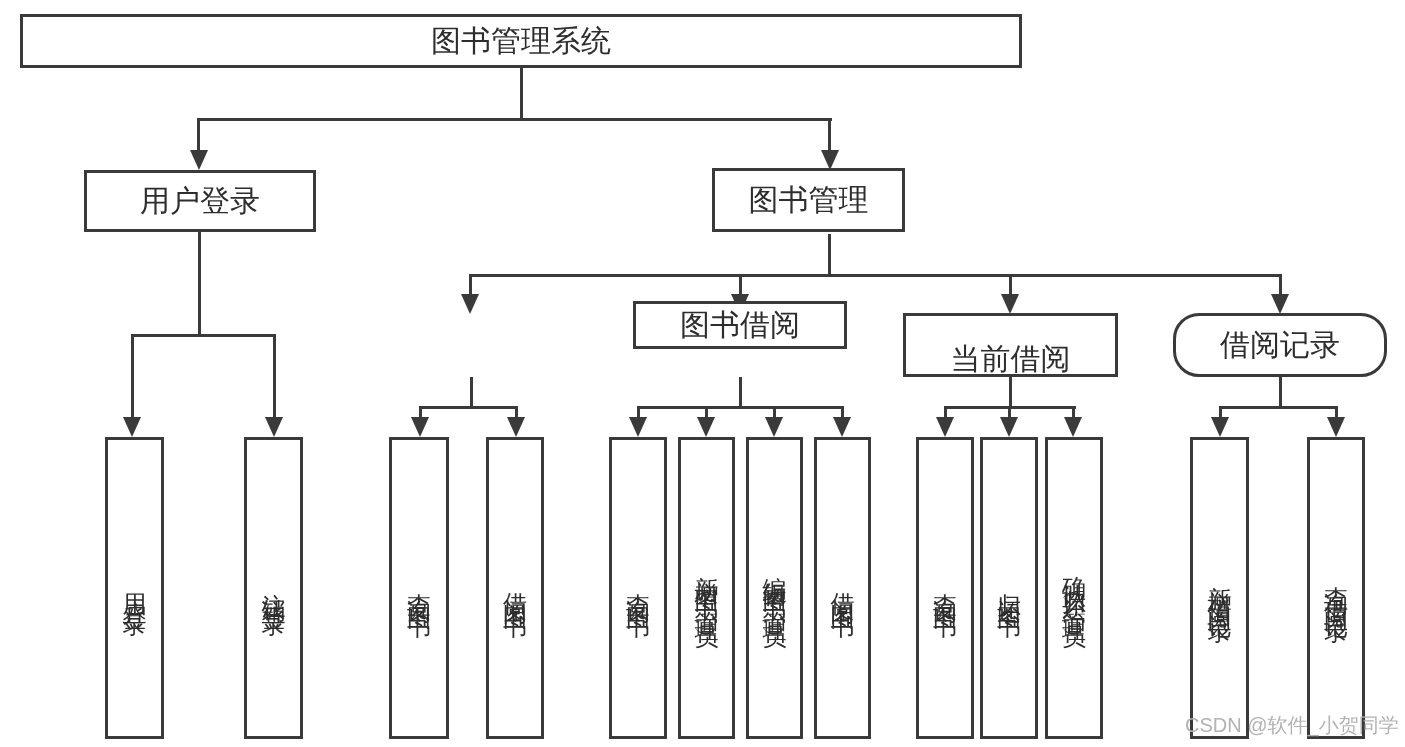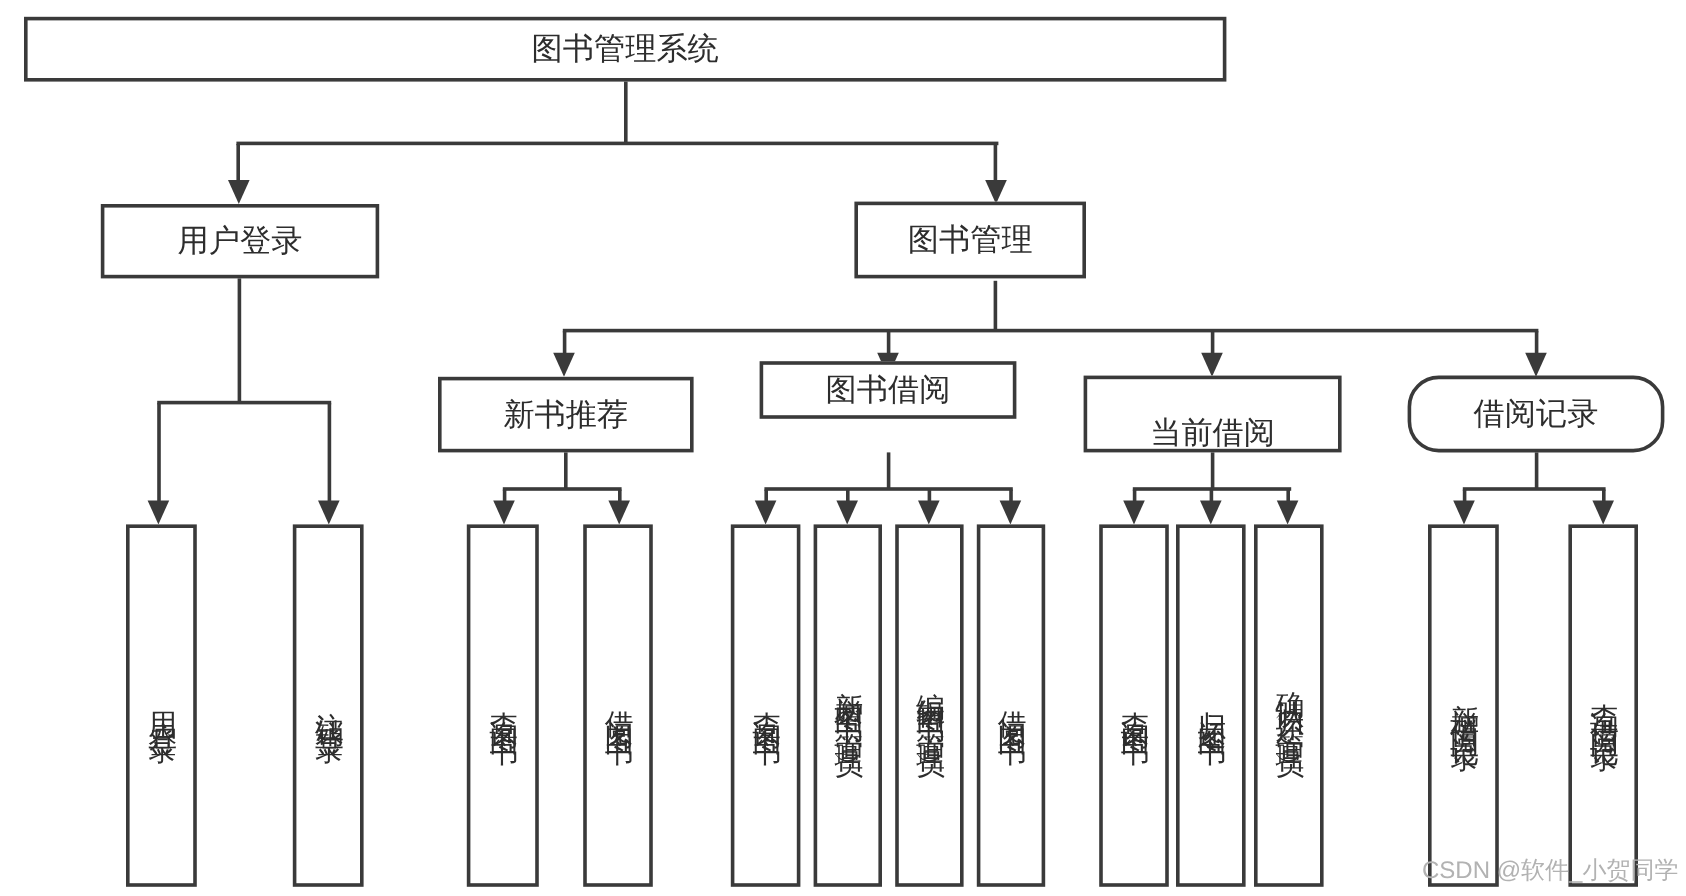--- a/index.html
+++ b/index.html
@@ -20,21 +20,21 @@
   .box{
     position:absolute;
     box-sizing:border-box;
     border:3px solid var(--line);
     background:#fff;
     display:flex;
     align-items:center;
     justify-content:center;
   }
   .box.h span{
-    font-size:26px;
+    font-size:30px;
     line-height:1;
     white-space:nowrap;
     color:var(--text);
     font-family:Liberation Serif, serif;
   }
   .box.v span{
     writing-mode:vertical-rl;
     text-orientation:mixed;
     font-size:24px;
     line-height:1;
@@ -99,23 +99,20 @@
     <div class="vline" style="left:469px;top:276px;height:22px;"></div>
     <div class="arrow" style="left:461px;top:294px;"></div>
     <div class="vline" style="left:739px;top:276px;height:22px;"></div>
     <div class="arrow" style="left:731px;top:294px;"></div>
     <div class="vline" style="left:1009px;top:276px;height:22px;"></div>
     <div class="arrow" style="left:1001px;top:294px;"></div>
     <div class="vline" style="left:1279px;top:276px;height:22px;"></div>
     <div class="arrow" style="left:1271px;top:294px;"></div>
   </div>
 
-  <div class="box h" style="left:365px;top:314px;width:213px;height:63px;">
-    <span>新书推荐</span>
-  </div>
   <div class="box h" style="left:633px;top:301px;width:214px;height:48px;">
     <span>图书借阅</span>
   </div>
   <div class="box h" style="left:903px;top:313px;width:215px;height:64px;align-items:flex-end;">
     <span>当前借阅</span>
   </div>
   <div class="box h" style="left:1173px;top:313px;width:214px;height:64px;border-radius:26px;">
     <span>借阅记录</span>
   </div>
 

